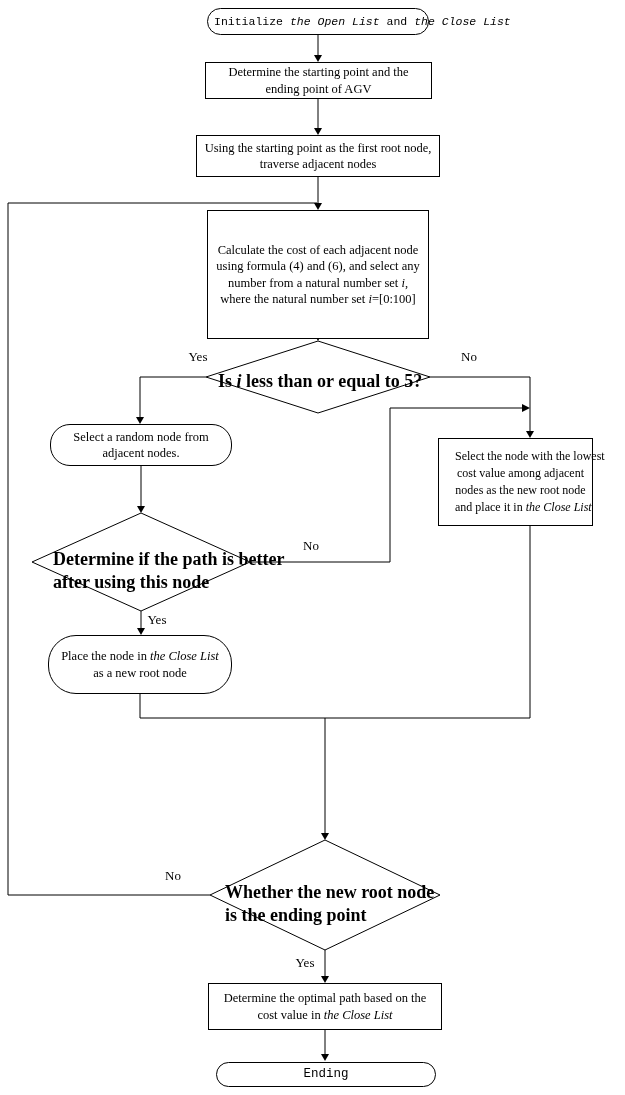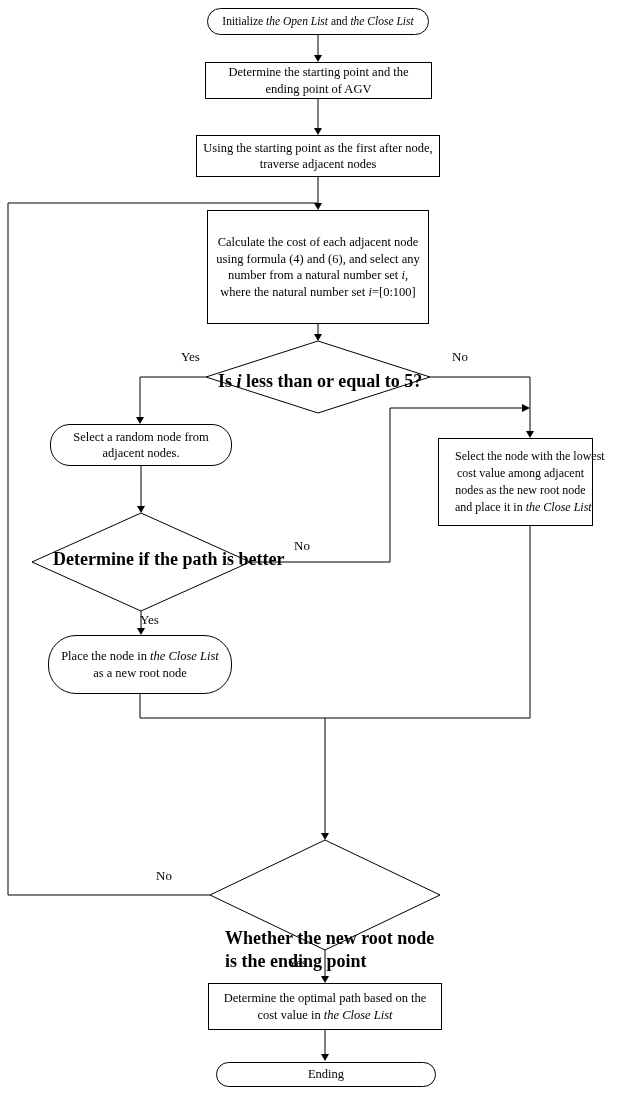--- a/index.html
+++ b/index.html
@@ -10,25 +10,25 @@
   .wires { position:absolute; left:0; top:0; }
   .wires line, .wires polyline { stroke:#000; stroke-width:1; fill:none; }
   .wires .head { fill:#000; stroke:none; }
   .wires .diamond { fill:#ffffff; stroke:#000; stroke-width:1; }
   .node {
     position:absolute; box-sizing:border-box; border:1px solid #000; background:#fff;
     display:flex; align-items:center; justify-content:center;
     text-align:center; font-size:12.5px; line-height:1.32; padding:2px 6px;
   }
   .node .txt { width:100%; }
-  .terminator { border-radius:16px; }
+  .terminator { border-radius:16px;font-family:Liberation Mono, monospace; }
   .nowrap { white-space:nowrap; }
   .dtext { position:absolute; text-align:left; font-size:18px; line-height:1.3;font-weight:bold; }
   .block-line { display:block; white-space:nowrap; }
-  .edge-label { position:absolute; font-size:13px; width:34px; text-align:left; }
+  .edge-label { position:absolute; font-size:13px; width:34px; text-align:center; }
   .small { font-size:11.5px; }
   .g-pad { padding:20px 14px; }
 </style>
 </head>
 <body>
 
 <div class="canvas">
 
   <svg class="wires" width="625" height="1095">
 
@@ -72,24 +72,24 @@
 
   <div class="node terminator small" style="left:207px; top:8px; width:222px; height:27px;">
     <div class="txt nowrap"><span>Initialize </span><i>the Open List</i><span> and </span><i>the Close List</i></div>
   </div>
 
   <div class="node" style="left:205px; top:62px; width:227px; height:37px;text-align:center;">
     <div class="txt">Determine the starting point and the ending point of AGV</div>
   </div>
 
   <div class="node" style="left:196px; top:135px; width:244px; height:42px;">
-    <div class="txt">Using the starting point as the first after node, traverse adjacent nodes</div>
+    <div class="txt">Using the starting point as the first root node, traverse adjacent nodes</div>
   </div>
 
-  <div class="node" style="left:207px; top:210px; width:222px; height:114px;">
+  <div class="node" style="left:207px; top:210px; width:222px; height:129px;">
     <div class="txt"><span>Calculate the cost of each adjacent node using formula (4) and (6), and select any number from a natural number set </span><i>i</i><span>, where the natural number set </span><i>i</i><span>=[0:100]</span></div>
   </div>
 
   <div class="dtext nowrap" style="left:218px; top:370px; width:200px;">
     <span>Is </span><i>i</i><span> less than or equal to 5?</span>
   </div>
 
   <div class="node" style="left:50px; top:424px; width:182px; height:42px;border-radius:20px;">
     <div class="txt">Select a random node from adjacent nodes.</div>
   </div>
@@ -98,27 +98,28 @@
     <div class="txt">
       <span class="block-line">Select the node with the lowest</span>
       <span class="block-line">cost value among adjacent</span>
       <span class="block-line">nodes as the new root node</span>
       <span class="block-line"><span>and place it in </span><i>the Close List</i></span>
     </div>
   </div>
 
   <div class="dtext" style="left:53px; top:548px; width:176px;">
     <span class="block-line">Determine if the path is better</span>
+    <span class="block-line">after using this node</span>
   </div>
 
   <div class="node" style="left:48px; top:635px; width:184px; height:59px;border-radius:28px;">
     <div class="txt"><span>Place the node in </span><i>the Close List</i><span> as a new root node</span></div>
   </div>
 
-  <div class="dtext" style="left:225px; top:881px; width:200px;margin-top:46px;">
+  <div class="dtext" style="left:225px; top:881px; width:200px;">
     <span class="block-line">Whether the new root node</span>
     <span class="block-line">is the ending point</span>
   </div>
 
   <div class="node g-pad" style="left:208px; top:983px; width:234px; height:47px;">
     <div class="txt"><span>Determine the optimal path based on </span><span>the cost value in </span><i>the Close List</i></div>
   </div>
 
   <div class="node terminator" style="left:216px; top:1062px; width:220px; height:25px;">
     <div class="txt">Ending</div>

